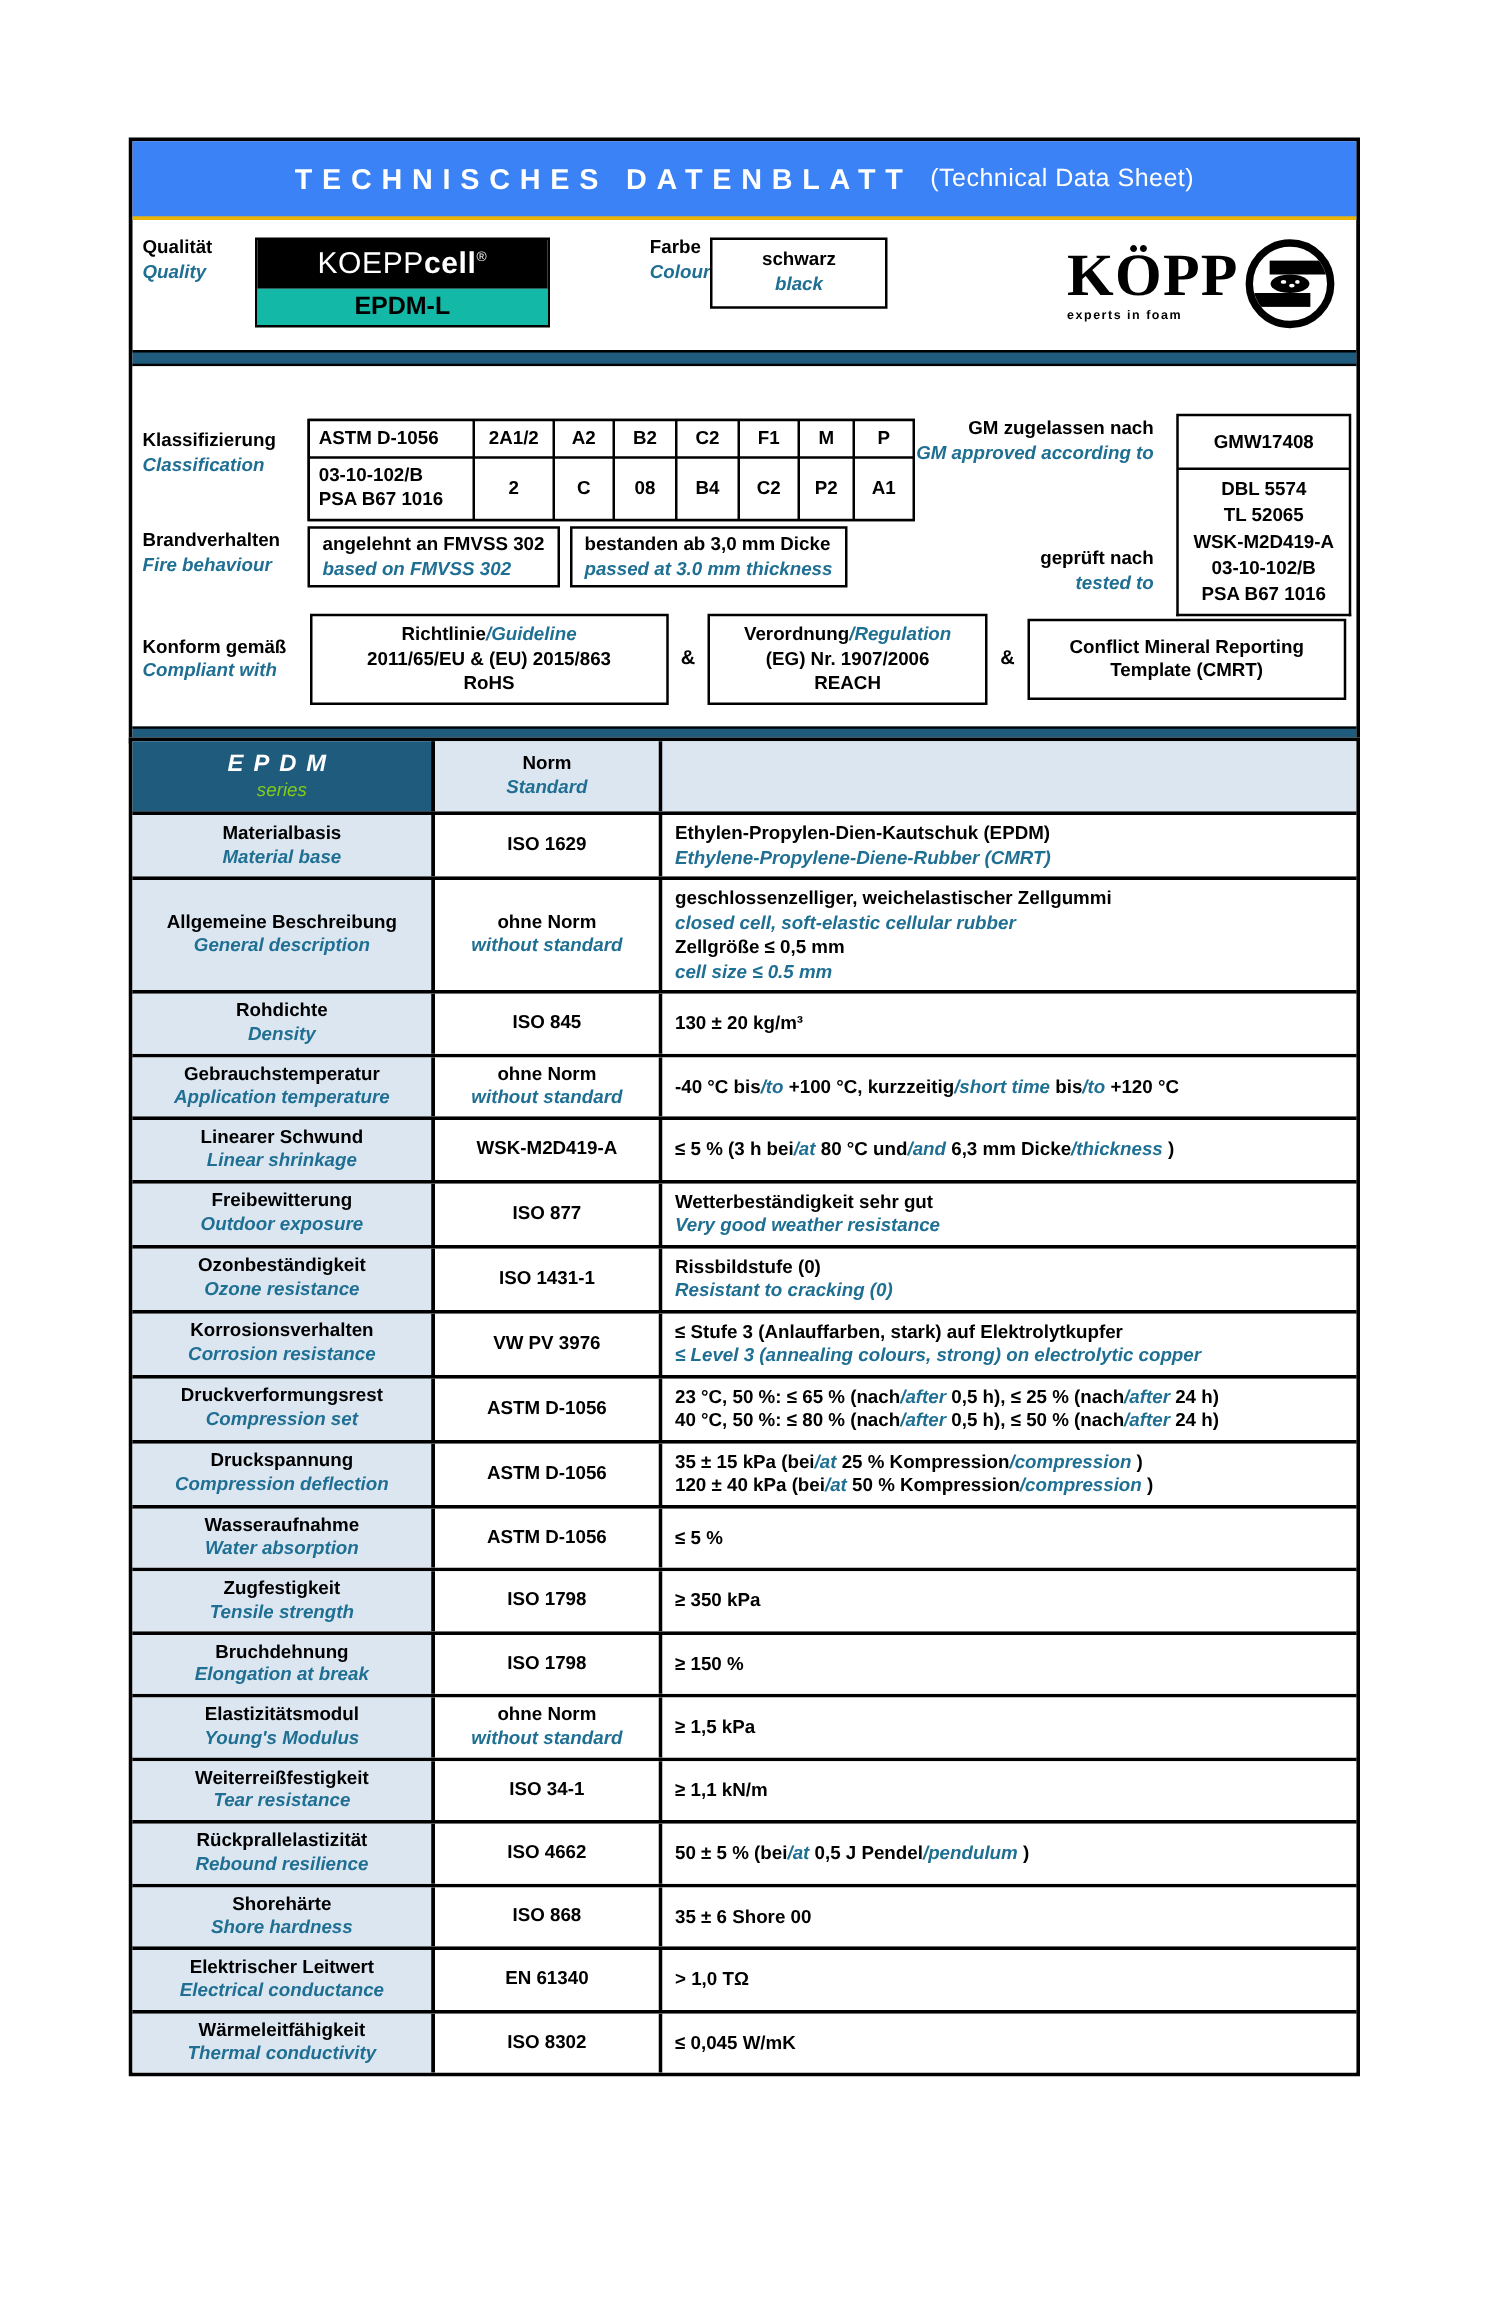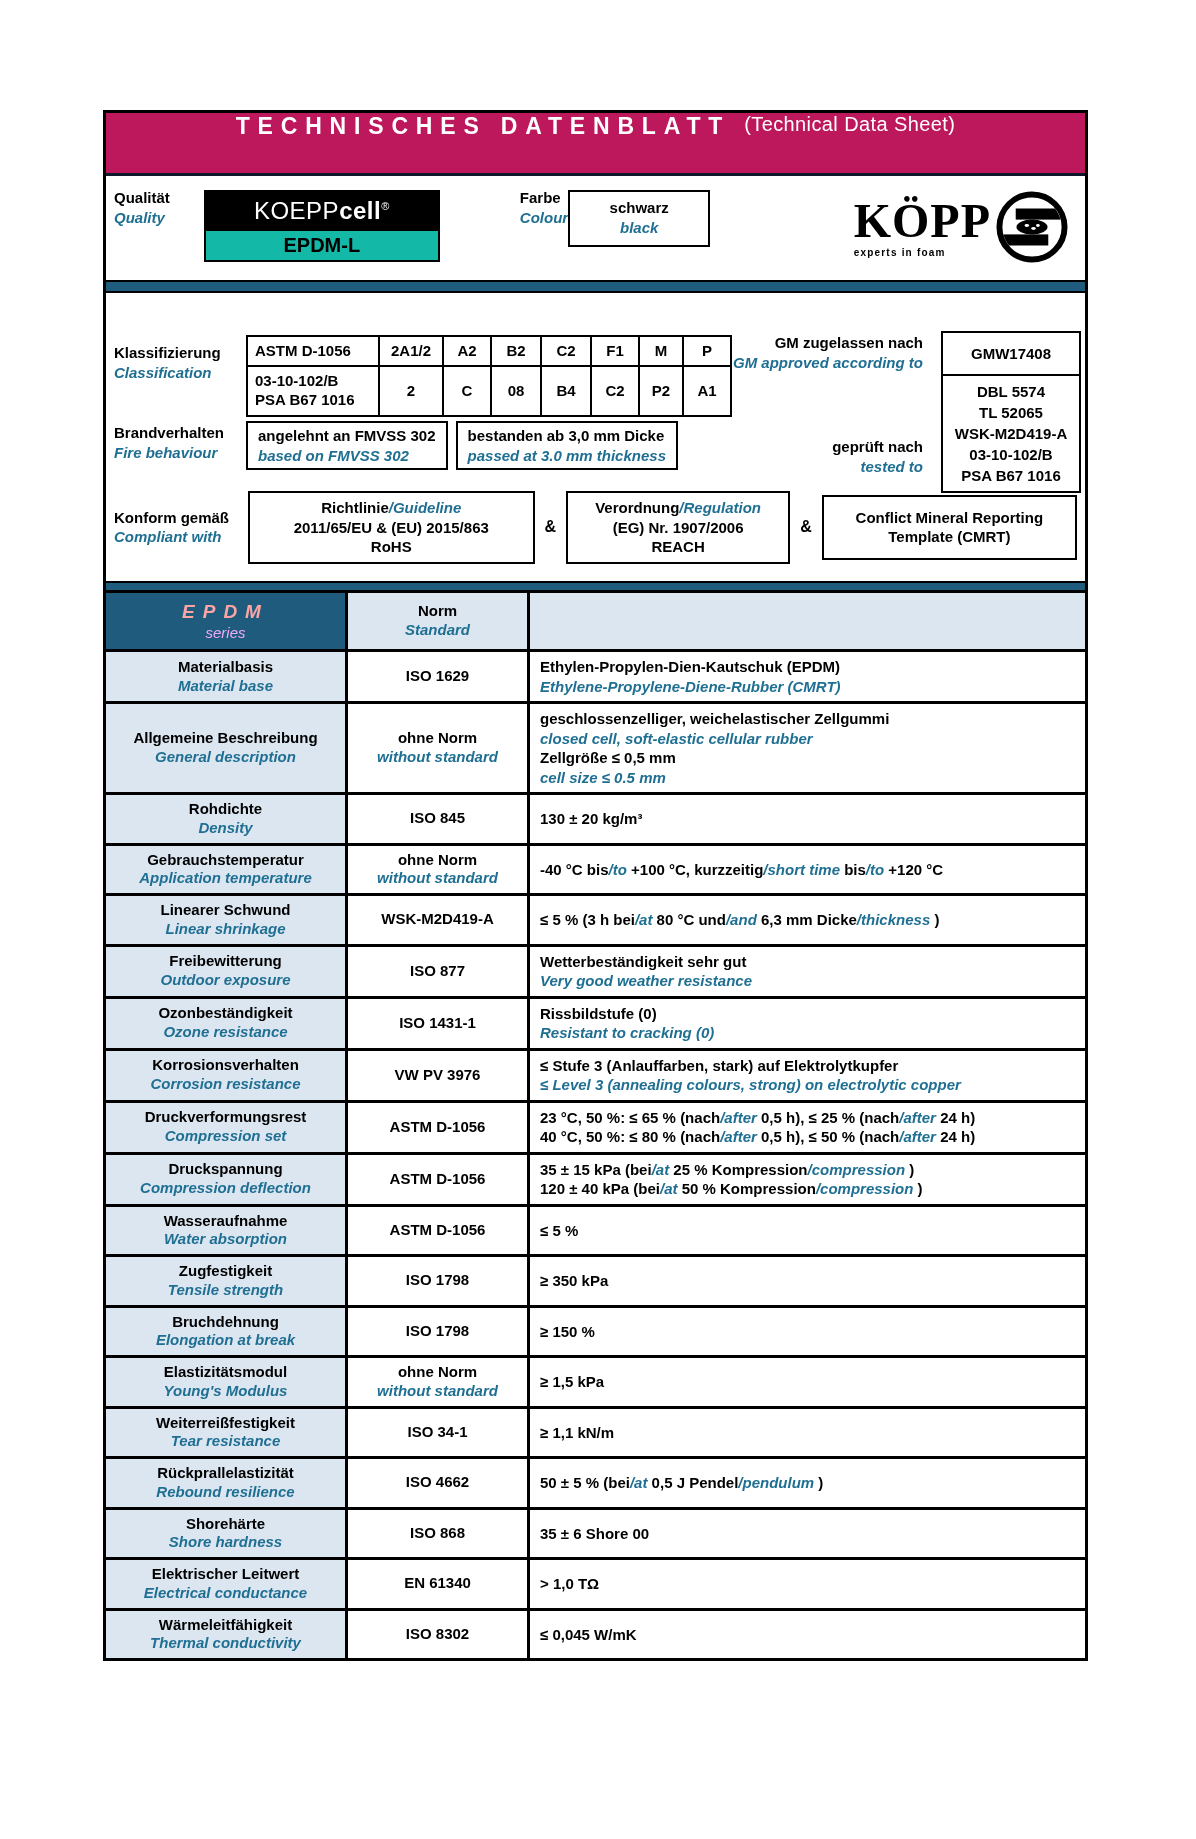--- a/index.html
+++ b/index.html
@@ -3,21 +3,21 @@
 <meta charset="utf-8">
 <style>
   html,body{margin:0;padding:0;background:#fff;width:1196px;height:1839px;font-family:"Liberation Sans",sans-serif;font-size:15px;color:#000;}
   .page{position:absolute;inset:0;background:#fff;}
   .de{color:#000;font-weight:700;}
   .en{color:#1f6f93;font-weight:700;font-style:italic;}
   .ln{line-height:1.3;}
 
   
   .upper-frame{position:absolute;left:103px;top:110px;width:985px;border:3px solid #000;box-sizing:border-box;background:#fff;}
-  .title-bar{height:60px;background:#be185d;border-bottom:3px solid #0f172a;display:flex;align-items:flex-start;justify-content:center;gap:14px;}
+  .title-bar{height:60px;background:#3b82f6;border-bottom:3px solid #eab308;display:flex;align-items:center;justify-content:center;gap:14px;}
   .title-de{color:#fff;font-weight:700;font-size:23px;letter-spacing:.34em;}
   .title-en{color:#fff;font-weight:400;font-size:20px;letter-spacing:.02em;}
 
   .quality-row{display:flex;align-items:flex-start;padding:12px 10px 14px 8px;height:78px;box-sizing:content-box;}
   .lblock{line-height:1.3;}
   .brand-block{border:2px solid #000;width:232px;margin-left:34px;margin-top:2px;}
   .brand-box{background:#000;color:#fff;text-align:center;padding:5px 0 6px;font-size:24px;letter-spacing:.5px;}
   .brand-box .b1{font-weight:400;}
   .brand-box .b2{font-weight:700;}
   .brand-box .reg{font-size:11px;vertical-align:super;}
@@ -55,22 +55,22 @@
 
   
   .spec-table{position:absolute;left:103px;top:590px;width:985px;border:3px solid #000;box-sizing:border-box;background:#fff;}
   .trow{display:flex;border-top:3px solid #000;min-height:44px;}
   .trow.thead{border-top:none;min-height:56px;}
   .tcell{display:flex;flex-direction:column;justify-content:center;box-sizing:border-box;}
   .tlabel{width:242px;flex:none;background:#dce6f1;border-right:3px solid #000;text-align:center;padding:5px 6px;line-height:1.25;}
   .tnorm{width:182px;flex:none;background:#fff;border-right:3px solid #000;text-align:center;padding:5px 4px;line-height:1.25;}
   .tvalue{flex:1;padding:5px 10px;text-align:left;background:#fff;}
   .head-epdm{background:#1f5b7d;color:#fff;}
-  .series-name{font-weight:700;font-style:italic;font-size:19px;letter-spacing:.42em;color:#fca5a5;}
-  .series-sub{font-style:italic;font-size:15px;color:#f0abfc;}
+  .series-name{font-weight:700;font-style:italic;font-size:19px;letter-spacing:.42em;color:#ffffff;}
+  .series-sub{font-style:italic;font-size:15px;color:#84cc16;}
   .head-norm{background:#dce6f1;}
   .head-value{background:#dce6f1;}
 </style>
 </head>
 <body>
 
 <div class="page">
 
   <div class="upper-frame">
 

